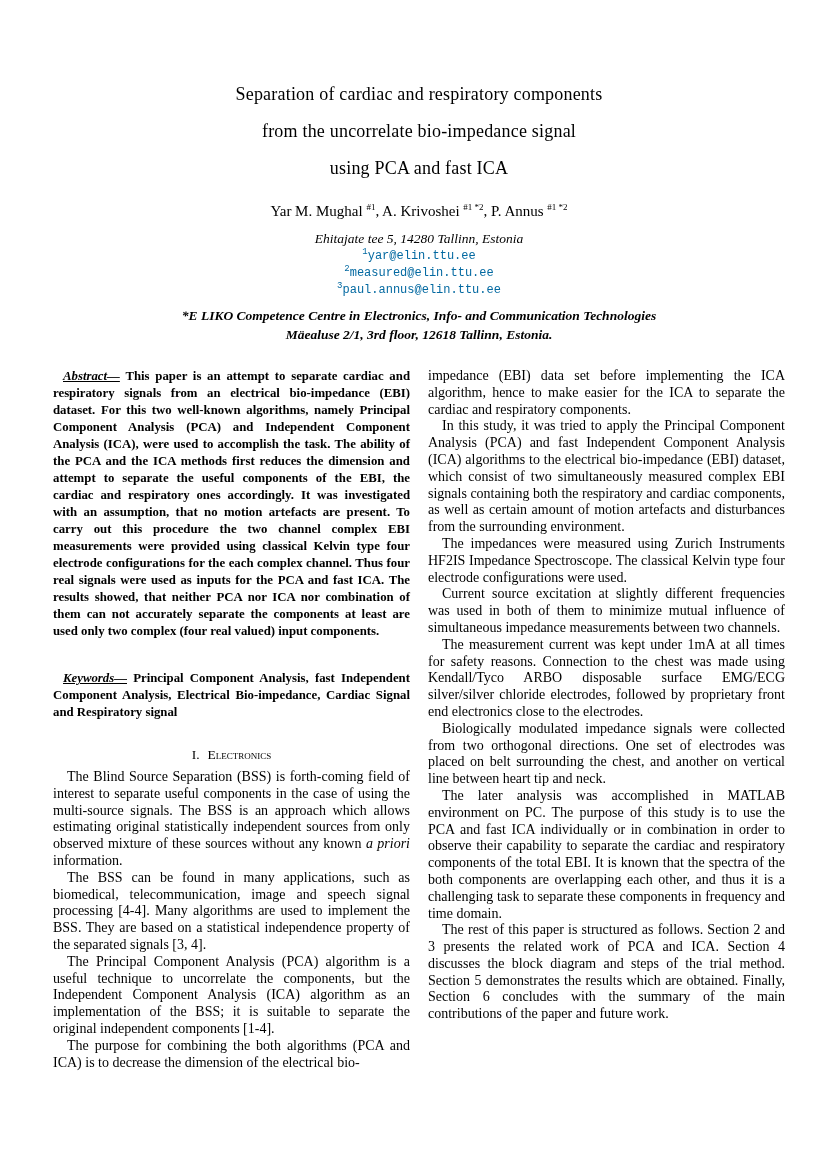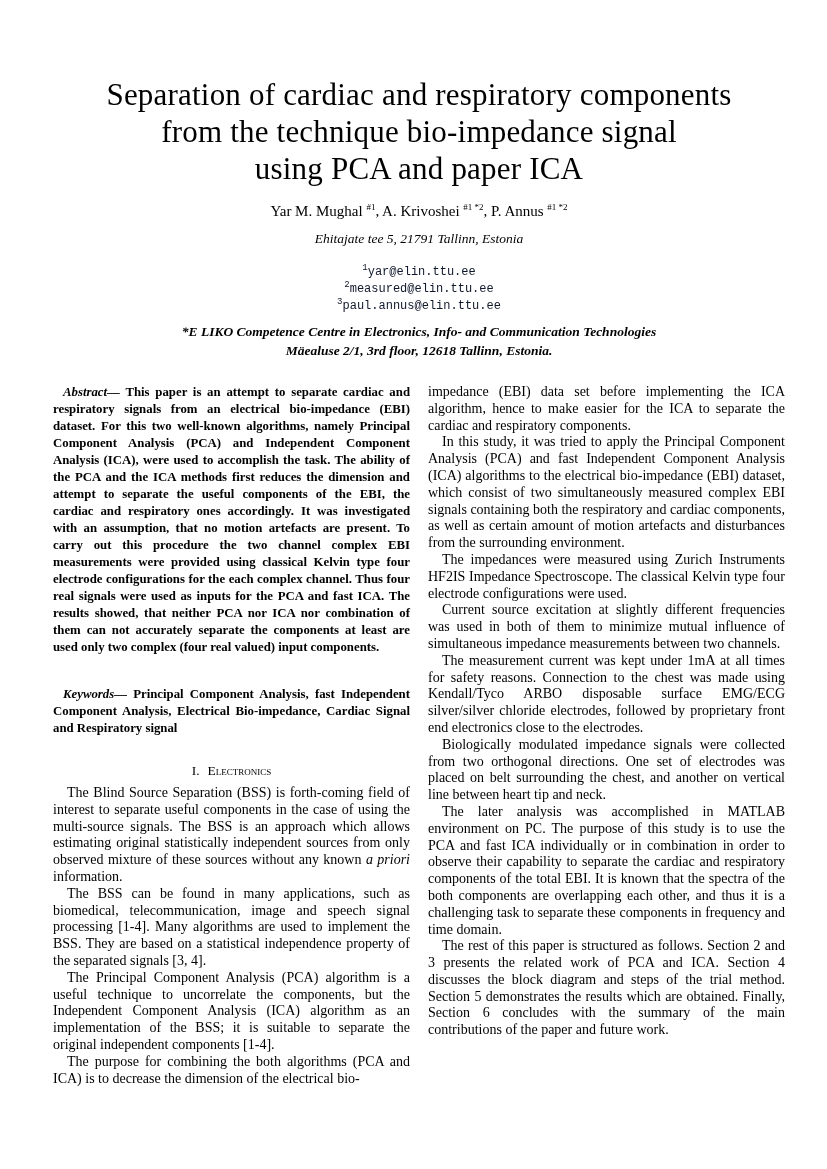--- a/index.html
+++ b/index.html
@@ -13,46 +13,46 @@
     overflow: hidden;
   }
   .page {
     width: 827px;
     height: 1169px;
     padding: 76px 42px 20px 53px;
   }
   
   .front { text-align: center; }
   .paper-title {
-    font-size: 31px;
+    font-size: 18px;
     line-height: 37px;
     font-weight: 400;
     letter-spacing: 0.2px;
   }
   .authors {
     margin-top: 16px;
     font-size: 15px;
   }
   .authors sup, .affil sup, .email sup {
     font-size: 9px;
     vertical-align: super;
     line-height: 0;
   }
   .affil {
     margin-top: 10px;
     font-size: 13.5px;
     font-style: italic;
     line-height: 18px;
   }
   .emails {
-    margin-top: 16px;
+    margin-top: 0;
     font-family: "Liberation Mono", "DejaVu Sans Mono", monospace;
     font-size: 12px;
     line-height: 17px;
-    color: #0f172a;
+    color: #0369a1;
   }
   .affil2 {
     margin-top: 7px;
     font-size: 13.5px;
     font-style: italic;
     font-weight: bold;
     line-height: 19px;
   }
   
   .columns {
@@ -65,21 +65,21 @@
     text-align: justify;
   }
   .abstract, .keywords {
     font-size: 12.8px;
     font-weight: bold;
     line-height: 17px;
     margin: 0;
     text-indent: 10px;
   }
   .keywords { margin-top: 30px; }
-  .lead-label { font-style: italic; }
+  .lead-label { font-style: italic; text-decoration: underline; }
   .section-heading {
     text-align: center;
     font-size: 13.5px;
     margin-top: 26px;
     margin-bottom: 6px;
   }
   .section-heading .sec-title {
     font-variant: small-caps;
     margin-left: 8px;
   }
@@ -94,30 +94,30 @@
 </style>
 </head>
 <body>
 
 <div class="page">
 
   <div class="front">
 
     <div class="paper-title">
       <div>Separation of cardiac and respiratory components</div>
-      <div>from the technique bio-impedance signal</div>
-      <div>using PCA and paper ICA</div>
+      <div>from the uncorrelate bio-impedance signal</div>
+      <div>using PCA and fast ICA</div>
     </div>
 
     <div class="authors">
       <span><span></span><span>Yar M. Mughal </span><sup>#1</sup></span><span><span>, </span><span>A. Krivoshei </span><sup>#1 *2</sup></span><span><span>, </span><span>P. Annus </span><sup>#1 *2</sup></span>
     </div>
 
     <div class="affil">
-      <div>Ehitajate tee 5, 21791 Tallinn, Estonia</div>
+      <div>Ehitajate tee 5, 14280 Tallinn, Estonia</div>
     </div>
 
     <div class="emails">
       <div class="email"><sup>1</sup><span>yar@elin.ttu.ee</span></div>
       <div class="email"><sup>2</sup><span>measured@elin.ttu.ee</span></div>
       <div class="email"><sup>3</sup><span>paul.annus@elin.ttu.ee</span></div>
     </div>
 
     <div class="affil2">
       <div>*E LIKO Competence Centre in Electronics, Info- and Communication Technologies</div>
@@ -131,21 +131,21 @@
     <div class="col">
       <p class="abstract"><span class="lead-label">Abstract—</span><span> This paper is an attempt to separate cardiac and respiratory signals from an electrical bio-impedance (EBI) dataset. For this two well-known algorithms, namely Principal Component Analysis (PCA) and Independent Component Analysis (ICA), were used to accomplish the task. The ability of the PCA and the ICA methods first reduces the dimension and attempt to separate the useful components of the EBI, the cardiac and respiratory ones accordingly. It was investigated with an assumption, that no motion artefacts are present. To carry out this procedure the two channel complex EBI measurements were provided using classical Kelvin type four electrode configurations for the each complex channel. Thus four real signals were used as inputs for the PCA and fast ICA. The results showed, that neither PCA nor ICA nor combination of them can not accurately separate the components at least are used only two complex (four real valued) input components.</span></p>
 
       <p class="keywords"><span class="lead-label">Keywords—</span><span> Principal Component Analysis, fast Independent Component Analysis, Electrical Bio-impedance, Cardiac Signal and Respiratory signal</span></p>
 
       <div class="section-heading">
         <span class="sec-num">I.</span><span class="sec-title">Electronics</span>
       </div>
 
       <p class="body-par"><span>The Blind Source Separation (BSS) is forth-coming field of interest to separate useful components in the case of using the multi-source signals. The BSS is an approach which allows estimating original statistically independent sources from only observed mixture of these sources without any known </span><span class="italic">a priori</span><span> information.</span></p>
-      <p class="body-par">The BSS can be found in many applications, such as biomedical, telecommunication, image and speech signal processing [1-4]. Many algorithms are used to implement the BSS. They are based on a statistical independence property of the separated signals [3, 4].</p>
+      <p class="body-par">The BSS can be found in many applications, such as biomedical, telecommunication, image and speech signal processing [4-4]. Many algorithms are used to implement the BSS. They are based on a statistical independence property of the separated signals [3, 4].</p>
       <p class="body-par">The Principal Component Analysis (PCA) algorithm is a useful technique to uncorrelate the components, but the Independent Component Analysis (ICA) algorithm as an implementation of the BSS; it is suitable to separate the original independent components [1-4].</p>
       <p class="body-par">The purpose for combining the both algorithms (PCA and ICA) is to decrease the dimension of the electrical bio-</p>
     </div>
 
     <div class="col">
       <p class="body-par no-indent">impedance (EBI) data set before implementing the ICA algorithm, hence to make easier for the ICA to separate the cardiac and respiratory components.</p>
       <p class="body-par">In this study, it was tried to apply the Principal Component Analysis (PCA) and fast Independent Component Analysis (ICA) algorithms to the electrical bio-impedance (EBI) dataset, which consist of two simultaneously measured complex EBI signals containing both the respiratory and cardiac components, as well as certain amount of motion artefacts and disturbances from the surrounding environment.</p>
       <p class="body-par">The impedances were measured using Zurich Instruments HF2IS Impedance Spectroscope. The classical Kelvin type four electrode configurations were used.</p>
       <p class="body-par">Current source excitation at slightly different frequencies was used in both of them to minimize mutual influence of simultaneous impedance measurements between two channels.</p>
       <p class="body-par">The measurement current was kept under 1mA at all times for safety reasons. Connection to the chest was made using Kendall/Tyco ARBO disposable surface EMG/ECG silver/silver chloride electrodes, followed by proprietary front end electronics close to the electrodes.</p>

